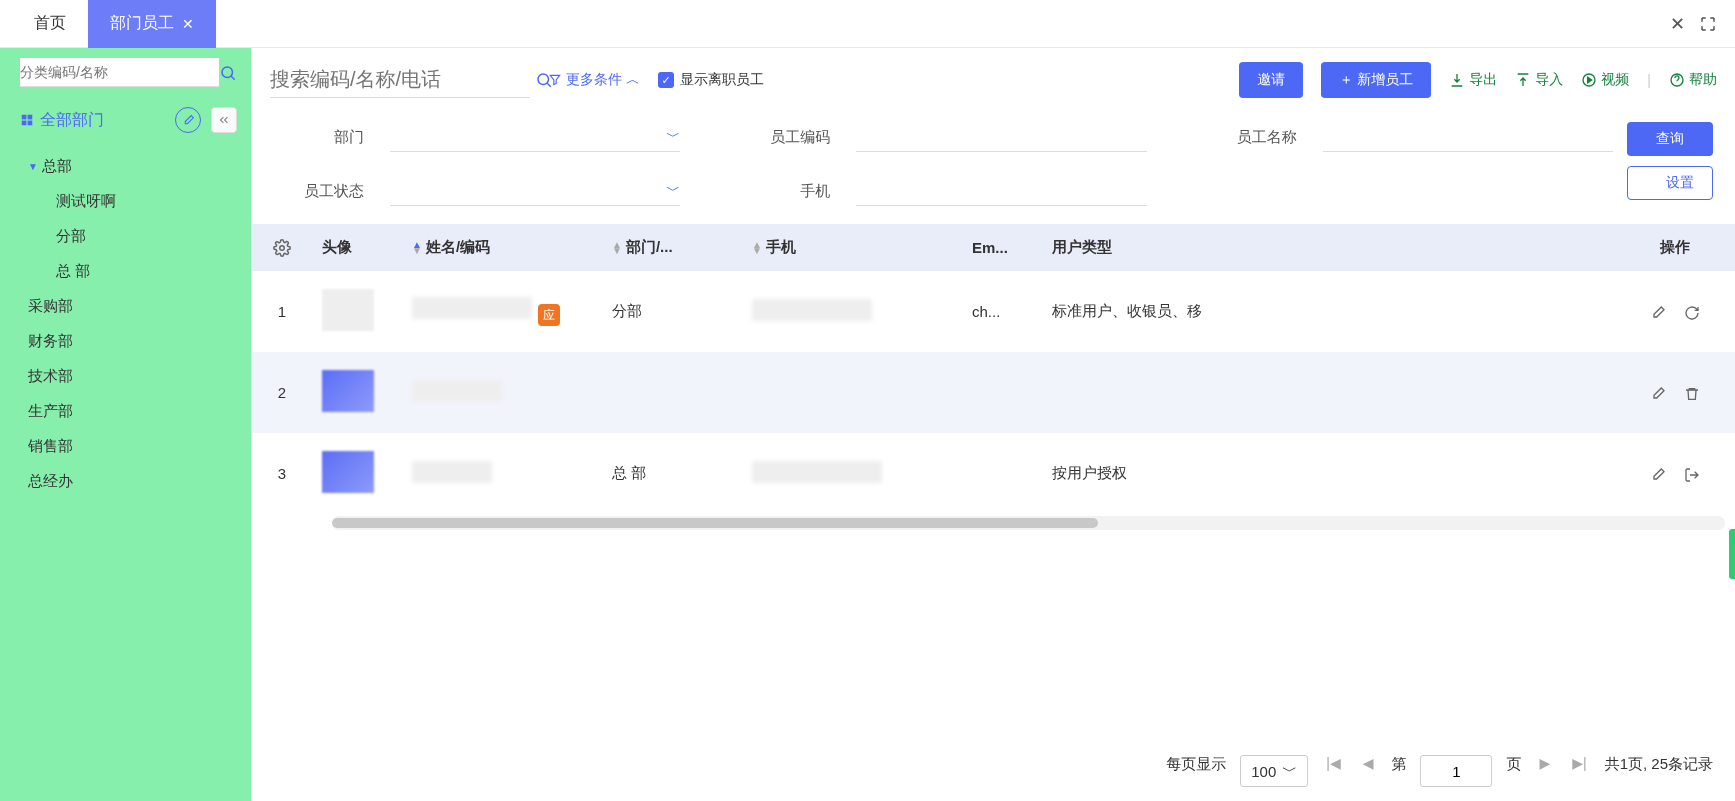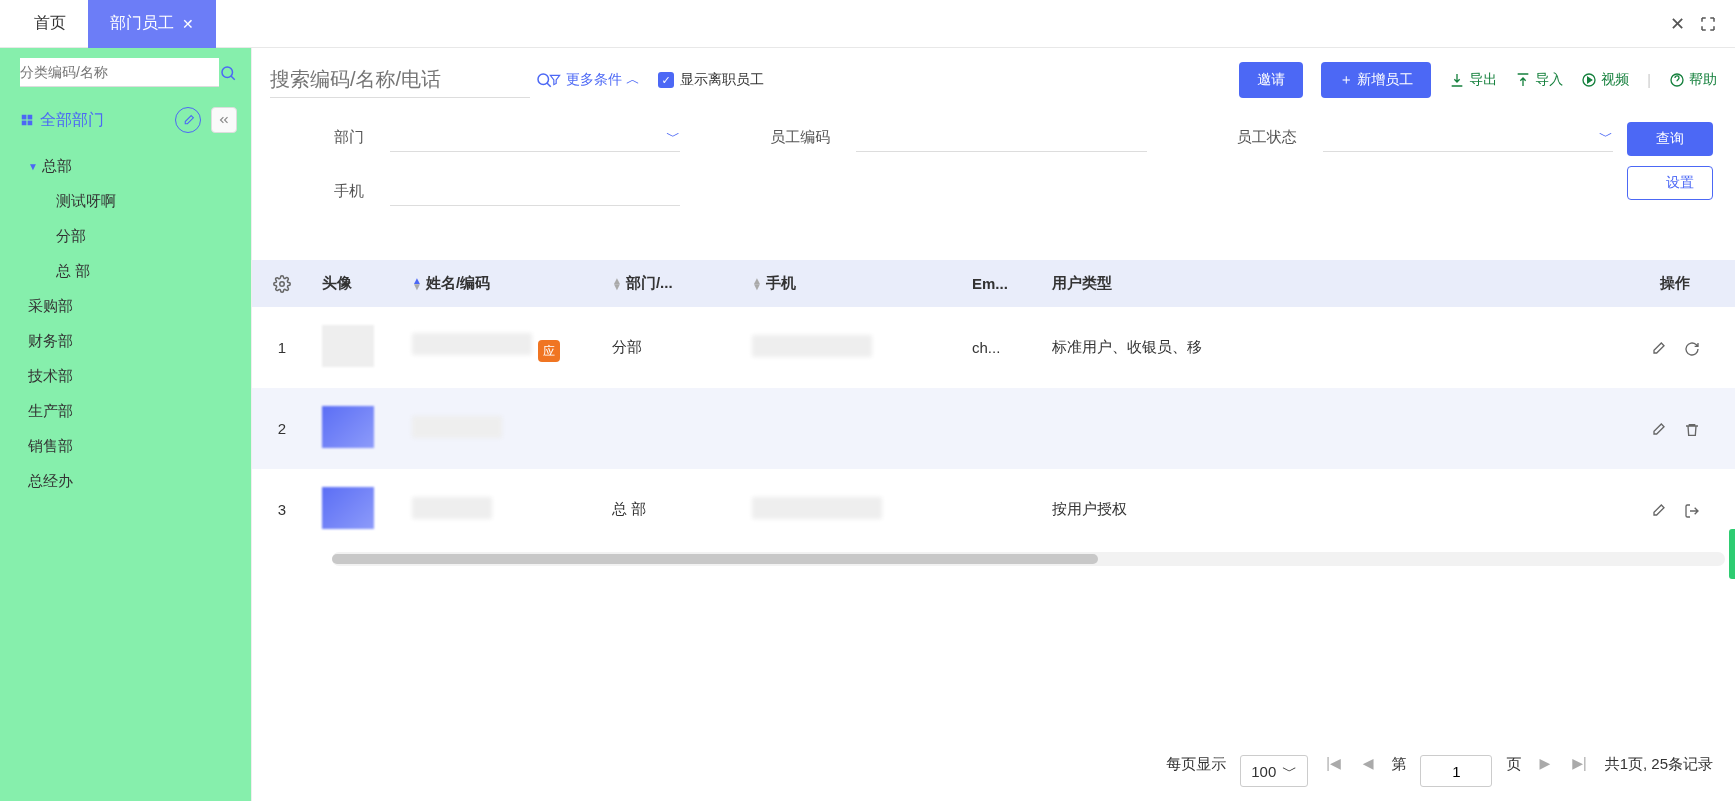--- a/index.html
+++ b/index.html
@@ -52,21 +52,21 @@
   
   .filter-panel { padding: 10px 22px 18px 22px; display: flex; gap: 14px; align-items: flex-start; }
   .filter-grid { flex: 1; display: grid; grid-template-columns: repeat(3, 1fr); gap: 24px 60px; }
   .filter-item { display: flex; align-items: center; gap: 26px; }
   .filter-item label { width: 90px; text-align: right; color: #555; font-size: 15px; }
   .filter-item .field { flex: 1; border-bottom: 1px solid #ddd; height: 30px; display: flex; align-items: center; justify-content: flex-end; color: #4C68F5; }
   .filter-actions { display: flex; flex-direction: column; gap: 10px; }
   .filter-actions .btn { width: 86px; height: 34px; }
 
   
-  .table-wrap { flex: 1; overflow: auto; padding: 0 0 0 0; margin-top: 36px; }
+  .table-wrap { flex: 1; overflow: auto; padding: 0 0 0 0; }
   table { width: 100%; border-collapse: collapse; }
   thead th { background: #E9EDFA; text-align: left; padding: 14px 10px; font-weight: 600; color: #333; font-size: 15px; position: sticky; top: 0; }
   thead th.center { text-align: center; }
   thead th .sort { color: #aaa; font-size: 10px; margin-right: 4px; display: inline-flex; flex-direction: column; line-height: 6px; vertical-align: middle; }
   tbody td { padding: 18px 10px; border-bottom: none; font-size: 15px; color: #333; }
   tbody tr.alt { background: #F2F4FC; }
   tbody td.center { text-align: center; }
   .blur-box { width: 52px; height: 42px; background: #eee; display: inline-block; filter: blur(1px); }
   .blur-box.blue { background: linear-gradient(135deg, #5B6EF5, #8D9BFA); }
   .blur-text { display: inline-block; background: #eee; height: 22px; border-radius: 2px; filter: blur(2px); }
@@ -239,20 +239,24 @@
     <div class="filter-panel">
       <div class="filter-grid">
         <div class="filter-item">
           <label>部门</label>
           <div class="field">
               <span style="color:#4C68F5;">﹀</span>
             </div>
         </div>
         <div class="filter-item">
           <label>员工编码</label>
+          <div class="field"></div>
+        </div>
+        <div class="filter-item">
+          <label>员工名称</label>
           <div class="field"></div>
         </div>
         <div class="filter-item">
           <label>员工状态</label>
           <div class="field">
               <span style="color:#4C68F5;">﹀</span>
             </div>
         </div>
         <div class="filter-item">
           <label>手机</label>

